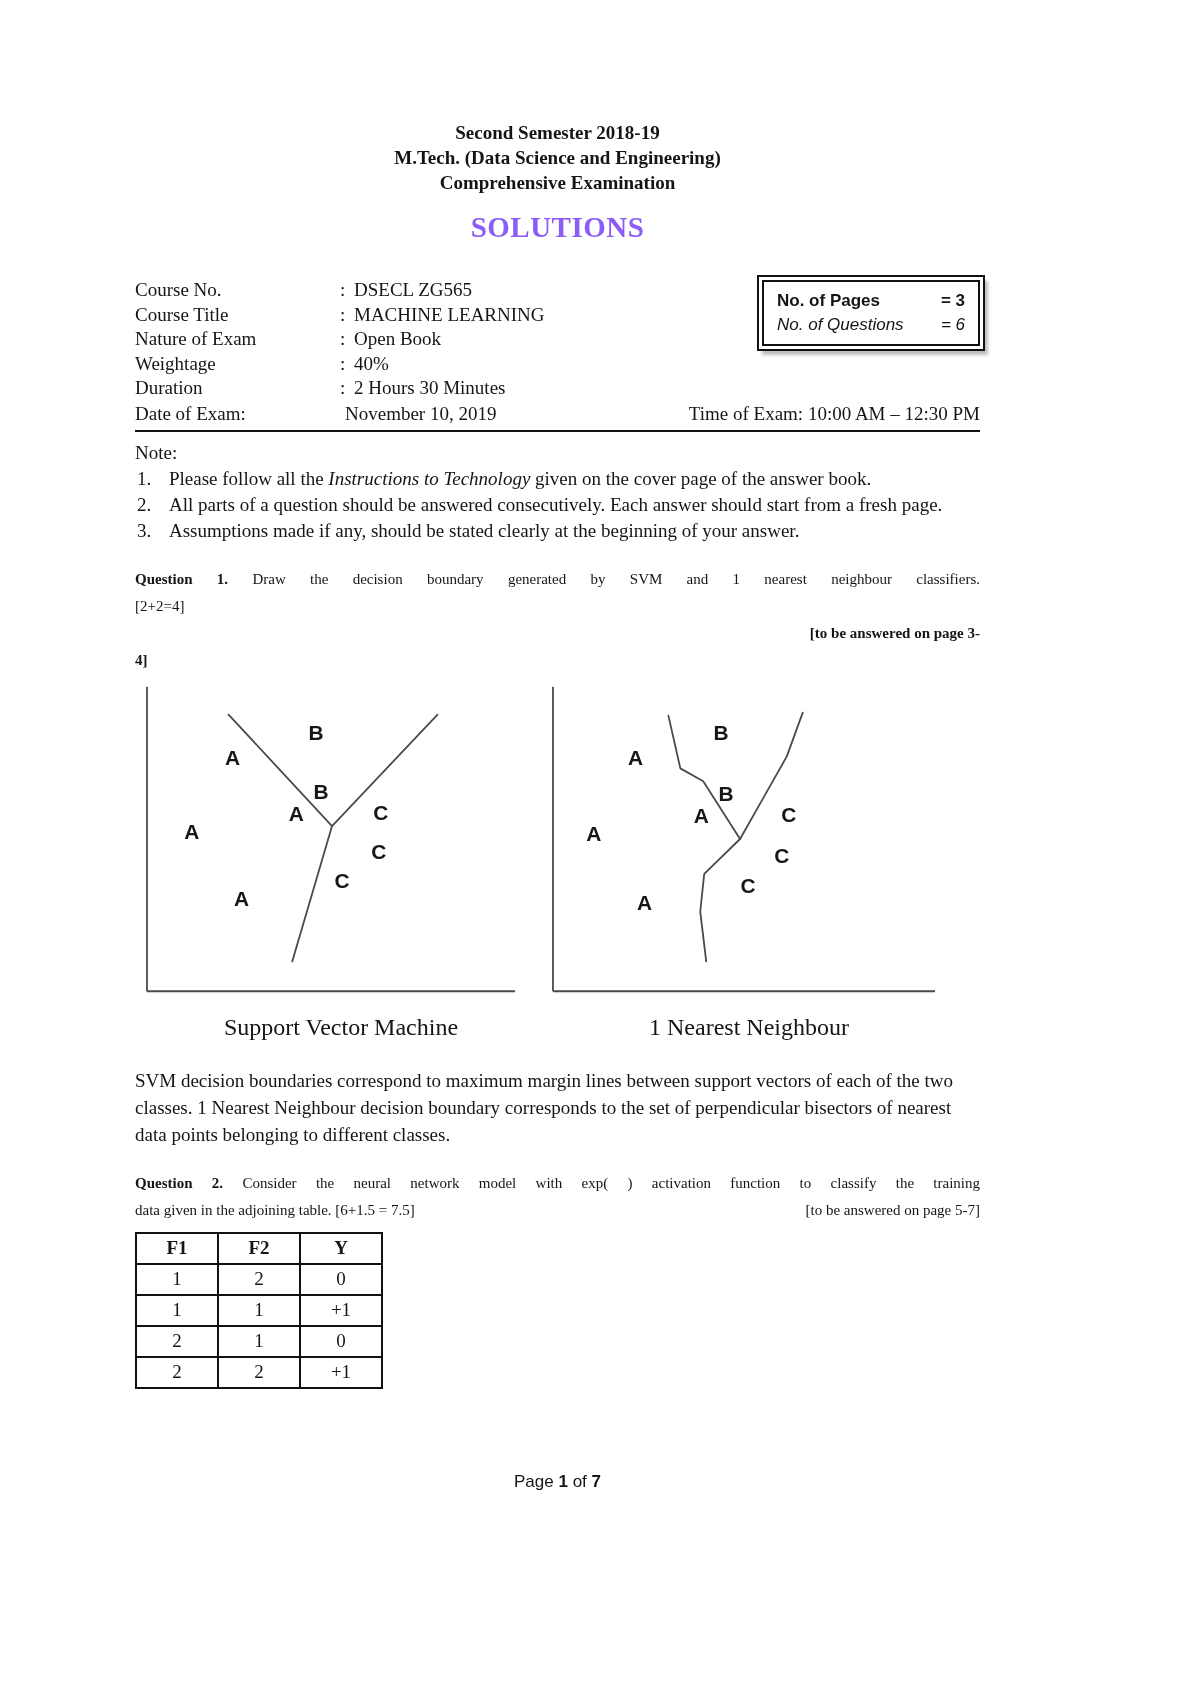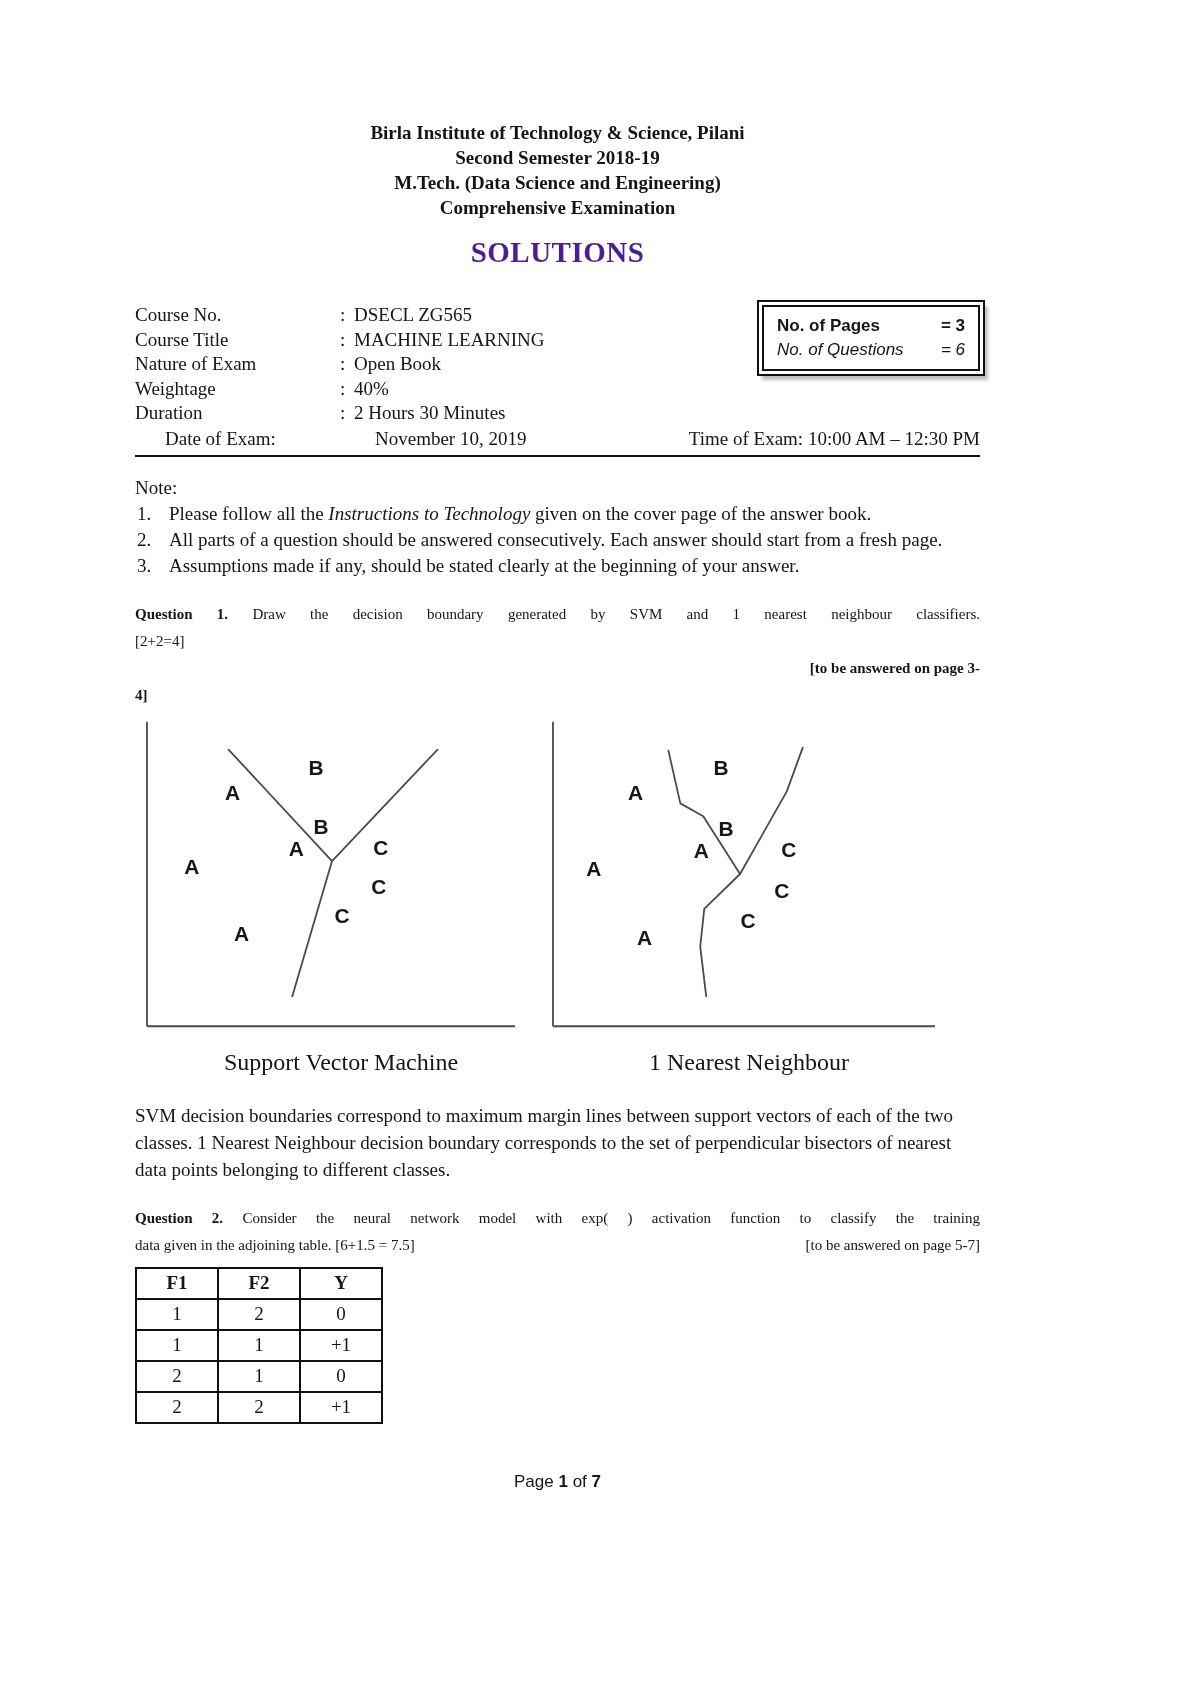--- a/index.html
+++ b/index.html
@@ -18,38 +18,38 @@
   .header { text-align: center; font-weight: bold; font-size: 19px; line-height: 25px; }
   .solutions { text-align: center; font-weight: bold; font-size: 29px; margin-top: 16px; letter-spacing: 0.5px; }
 
   
   .course-section { margin-top: 34px; position: relative; font-size: 19px; }
   .course-row { display: flex; line-height: 24.5px; }
   .course-label { width: 205px; flex: none; }
   .course-sep { width: 14px; flex: none; }
   .course-value { flex: 1; }
   .date-row { display: flex; line-height: 26px; padding-bottom: 3px; border-bottom: 2px solid #111; }
-  .date-label { width: 210px; flex: none; margin-left: 30px; }
+  .date-label { width: 210px; flex: none; }
   .time-value { margin-left: auto; }
 
   
   .info-box {
     position: absolute; right: 0; top: 2px; width: 218px;
     padding: 7px 13px;
     font-family: "Liberation Sans", sans-serif; font-size: 17px; line-height: 24px;
     border: 2px solid #111;
     box-shadow: 0 0 0 3px #ffffff, 0 0 0 5px #111, 4px 5px 3px 4px rgba(0,0,0,0.25);
     background: #fff;
   }
   .info-box-row { display: flex; justify-content: space-between; }
   .info-box-row.bold { font-weight: bold; }
   .info-box-row.italic { font-style: italic; }
 
   
-  .note-section { margin-top: 18px; font-size: 19px; line-height: 26px; }
+  .note-section { margin-top: 8px; font-size: 19px; line-height: 26px; }
   .note-item { display: flex; }
   .note-num { width: 34px; flex: none; padding-left: 2px; }
   .note-text { flex: 1; }
   .italic { font-style: italic; gap: 8px; }
 
   
   .question { margin-top: 22px; font-size: 15px; line-height: 27px; }
   .q-justify { text-align: justify; text-align-last: justify; }
   .bold { font-weight: bold; }
   .q-line2 { display: flex; }
@@ -84,27 +84,26 @@
   }
   .footer b { font-weight: bold; }
 </style>
 </head>
 <body>
 
 <div class="page">
   <div class="content">
 
     <div class="header">
-      <div>Birla Institute of Technology &amp; Science, Pilani</div>
       <div>Second Semester 2018-19</div>
       <div>M.Tech. (Data Science and Engineering)</div>
       <div>Comprehensive Examination</div>
     </div>
 
-    <div class="solutions" id="solutions-title" style="color: #4c1d95;">SOLUTIONS</div>
+    <div class="solutions" id="solutions-title" style="color: #8b5cf6;">SOLUTIONS</div>
 
     <div class="course-section">
 
       <div class="info-box">
         <div class="info-box-row bold">
           <span>No. of Pages</span>
           <span>= 3</span>
         </div>
         <div class="info-box-row italic">
           <span>No. of Questions</span>

